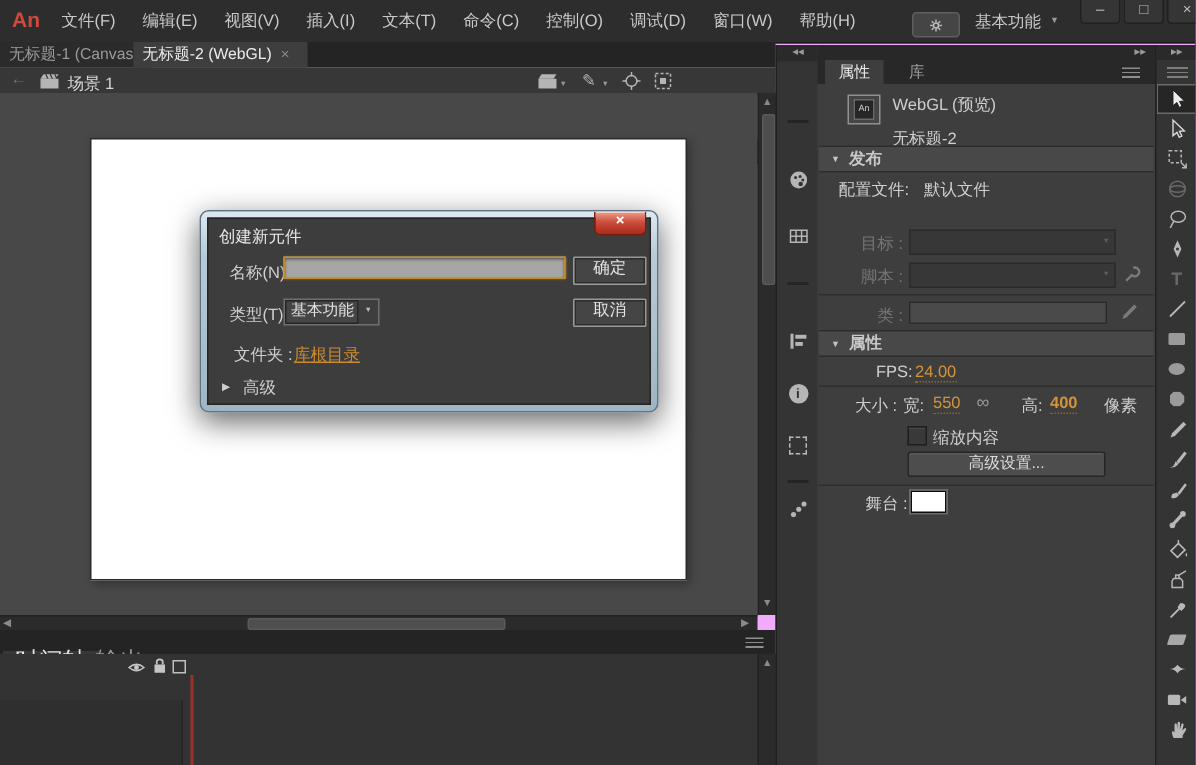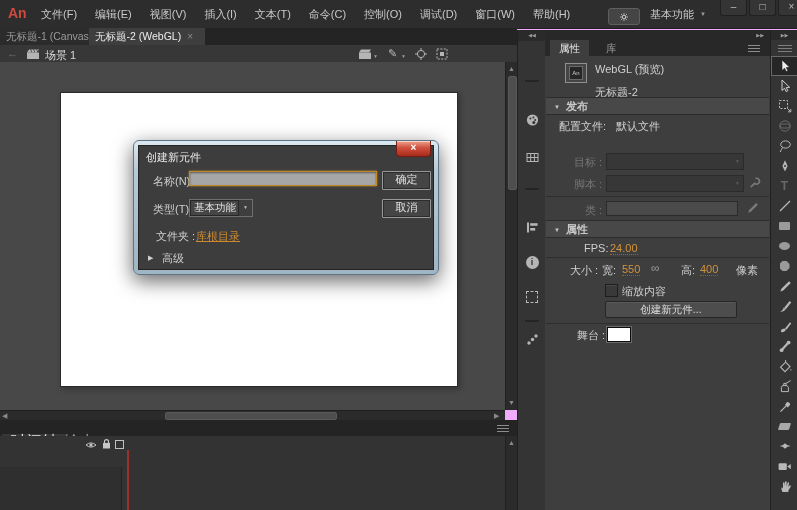--- a/index.html
+++ b/index.html
@@ -306,25 +306,25 @@
       <span class="sec-tri">▼</span><b>属性</b>
     </div>
     <span class="abs plabel" style="left:39px;top:212px;">FPS:</span>
     <span class="abs hot" style="left:65px;top:212px;">24.00</span>
     <div class="sep" style="top:227px;"></div>
     <span class="abs plabel" style="left:25px;top:233px;">大小 :</span>
     <span class="abs plabel" style="left:57px;top:233px;">宽:</span>
     <span class="abs hot" style="left:77px;top:233px;">550</span>
     <span class="abs" style="left:106px;top:231px;color:#9a9a9a;font-size:12px;">∞</span>
     <span class="abs plabel" style="left:136px;top:233px;">高:</span>
-    <span class="abs hot" style="left:155px;top:233px;">400</span>
+    <span class="abs hot" style="left:155px;top:233px;font-weight:bold;">400</span>
     <span class="abs plabel" style="left:191px;top:233px;">像素</span>
     <span class="checkbox" style="left:60px;top:254px;"></span>
     <span class="abs plabel" style="left:77px;top:254px;">缩放内容</span>
-    <div class="pbtn" style="left:60px;top:271px;width:130px;height:15px;line-height:15px;">创建新元件...</div>
+    <div class="pbtn" style="left:60px;top:271px;width:130px;height:15px;line-height:15px;">高级设置...</div>
     <div class="sep" style="top:293px;"></div>
     <span class="abs plabel" style="left:32px;top:298px;">舞台 :</span>
     <span class="swatch-white" style="left:62px;top:297px;"></span>
   </div>
 
   <div class="abs toolscol">
     <div class="tools-head">▶▶</div>
     <span class="abs grip" style="left:7px;top:14px;"></span>
 
     <div class="tool active" style="top:26px;">

